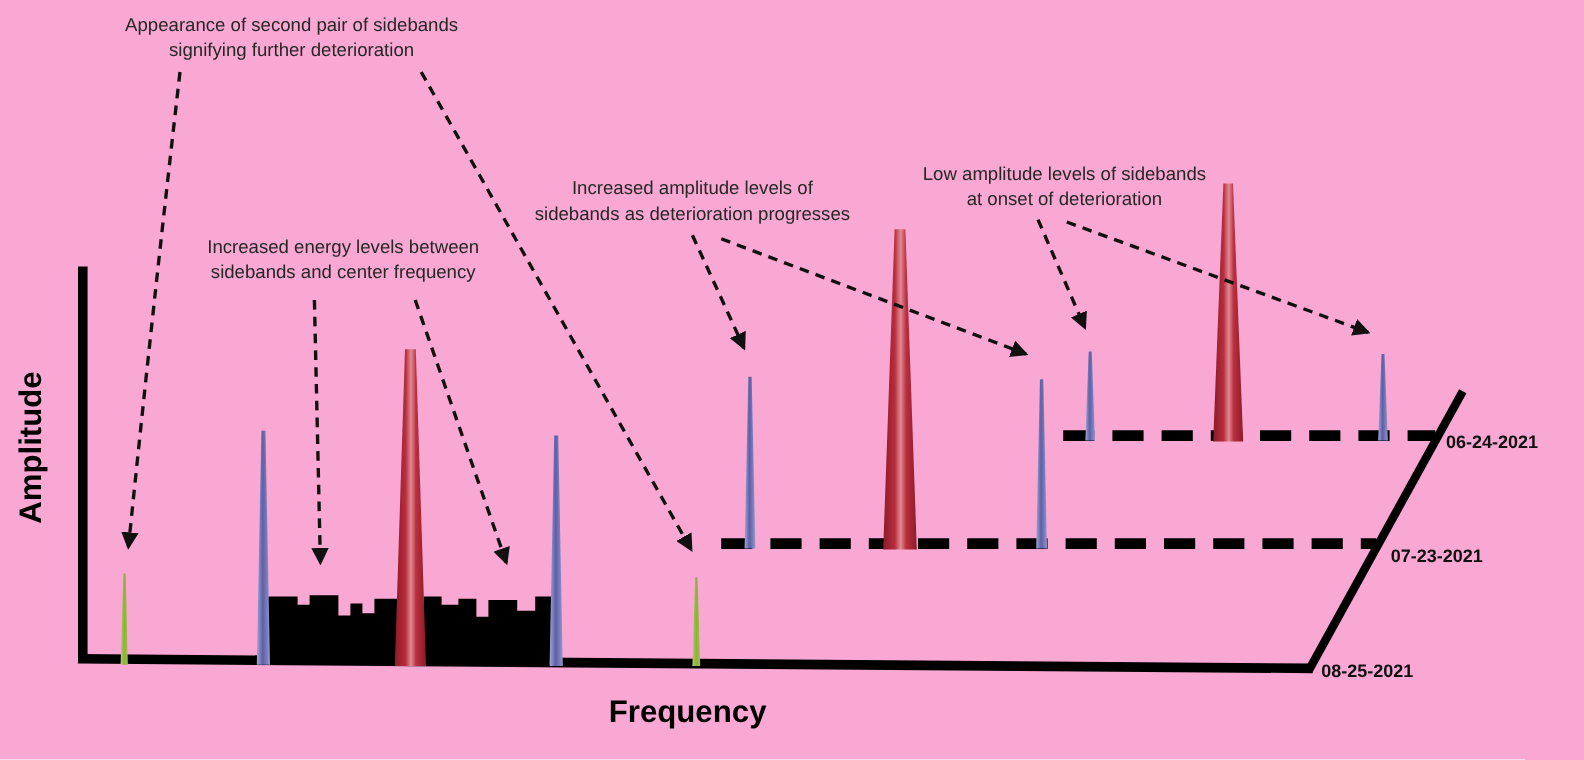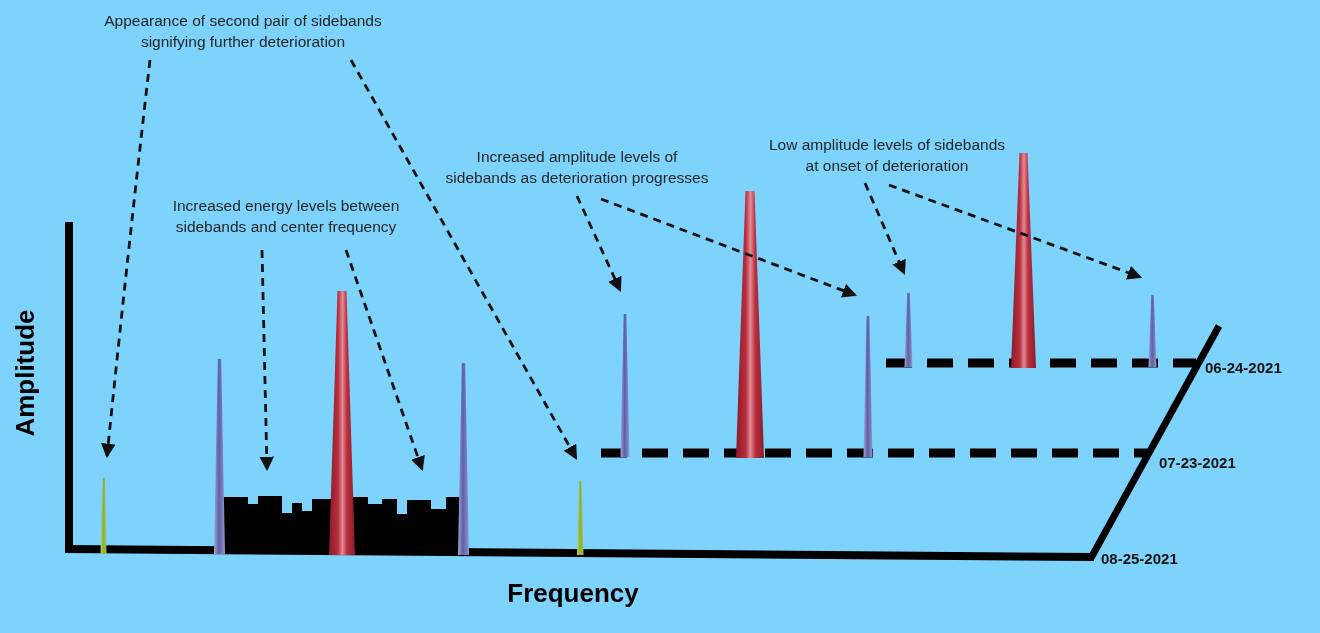--- a/index.html
+++ b/index.html
@@ -1,16 +1,16 @@
 <!DOCTYPE html>
 <html><head>
 <meta charset="utf-8">
 <style>
   html,body{margin:0;padding:0;background:#ffffff;}
-  .stage{position:relative;width:1320px;height:633px;background:#7dd3fc;overflow:hidden;
+  .stage{position:relative;width:1320px;height:633px;background:#f9a8d4;overflow:hidden;
          font-family:"Liberation Sans", sans-serif;}
   svg{display:block;}
   text{font-family:"Liberation Sans", sans-serif;}
   .ann{font-size:15.5px;fill:#262626;}
   .date{font-size:15px;font-weight:bold;fill:#111111;}
   .axislab{font-size:26px;font-weight:bold;fill:#000000;}
 </style>
 </head>
 <body>
 

